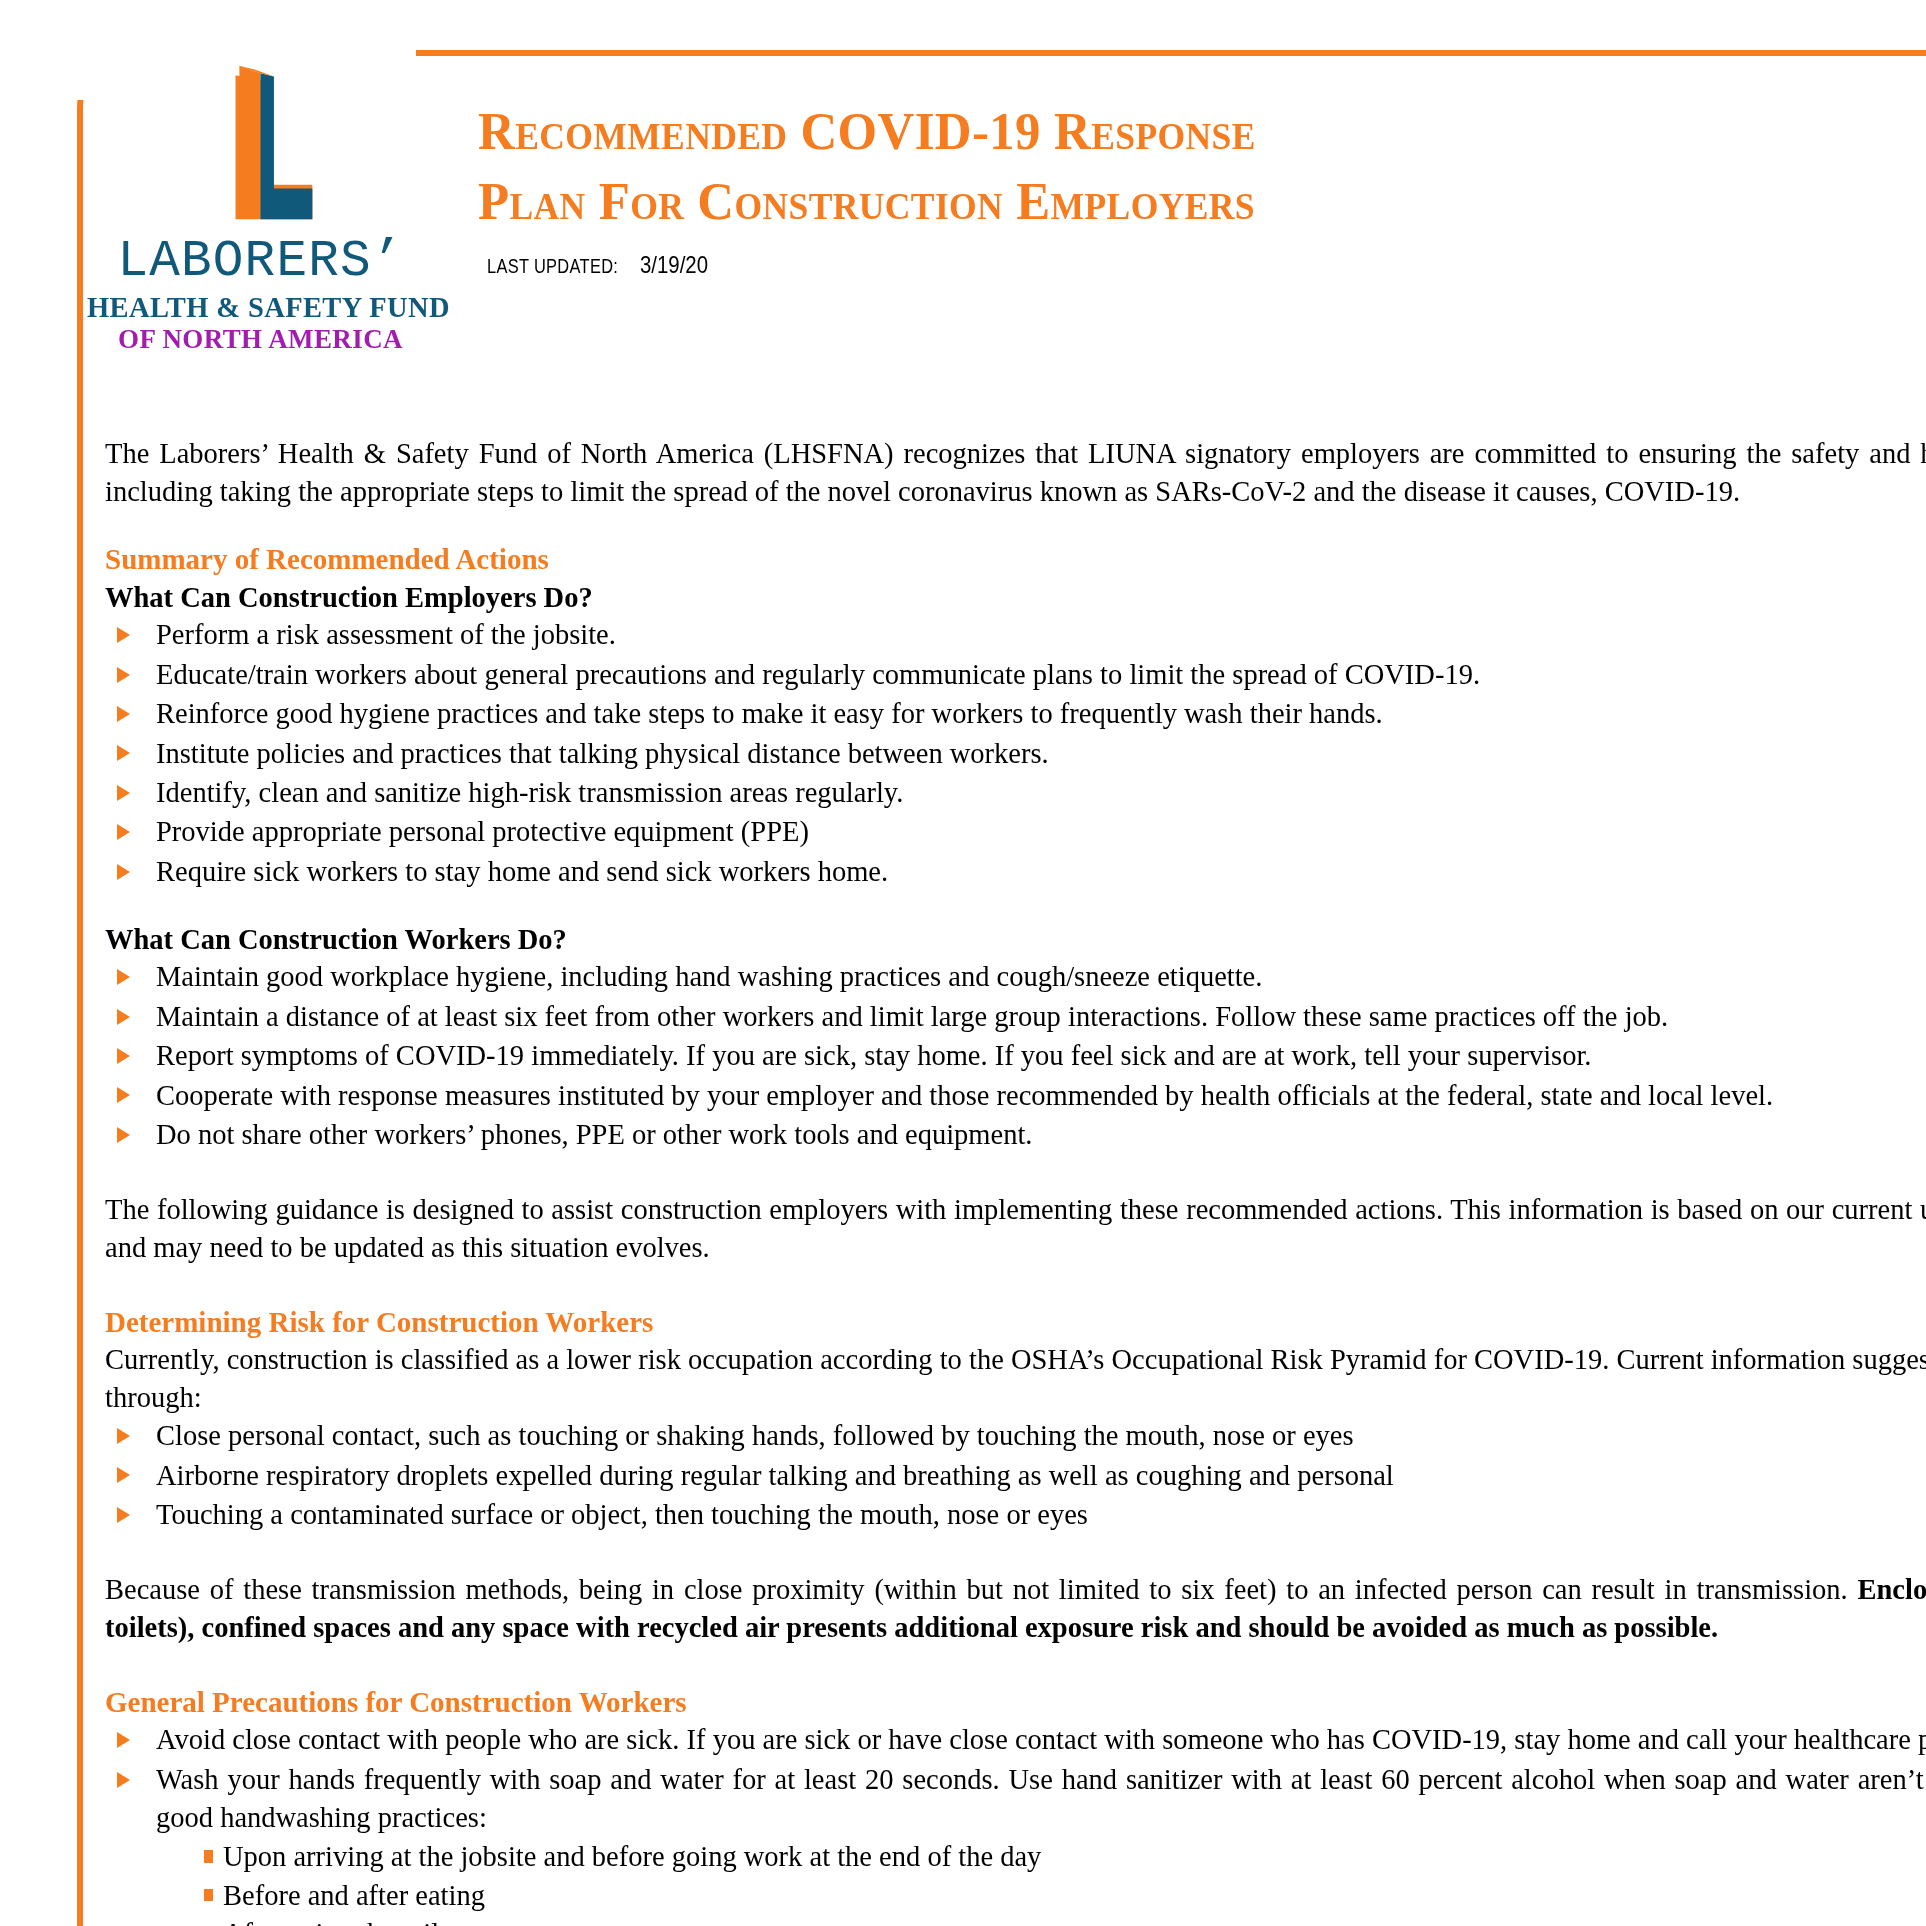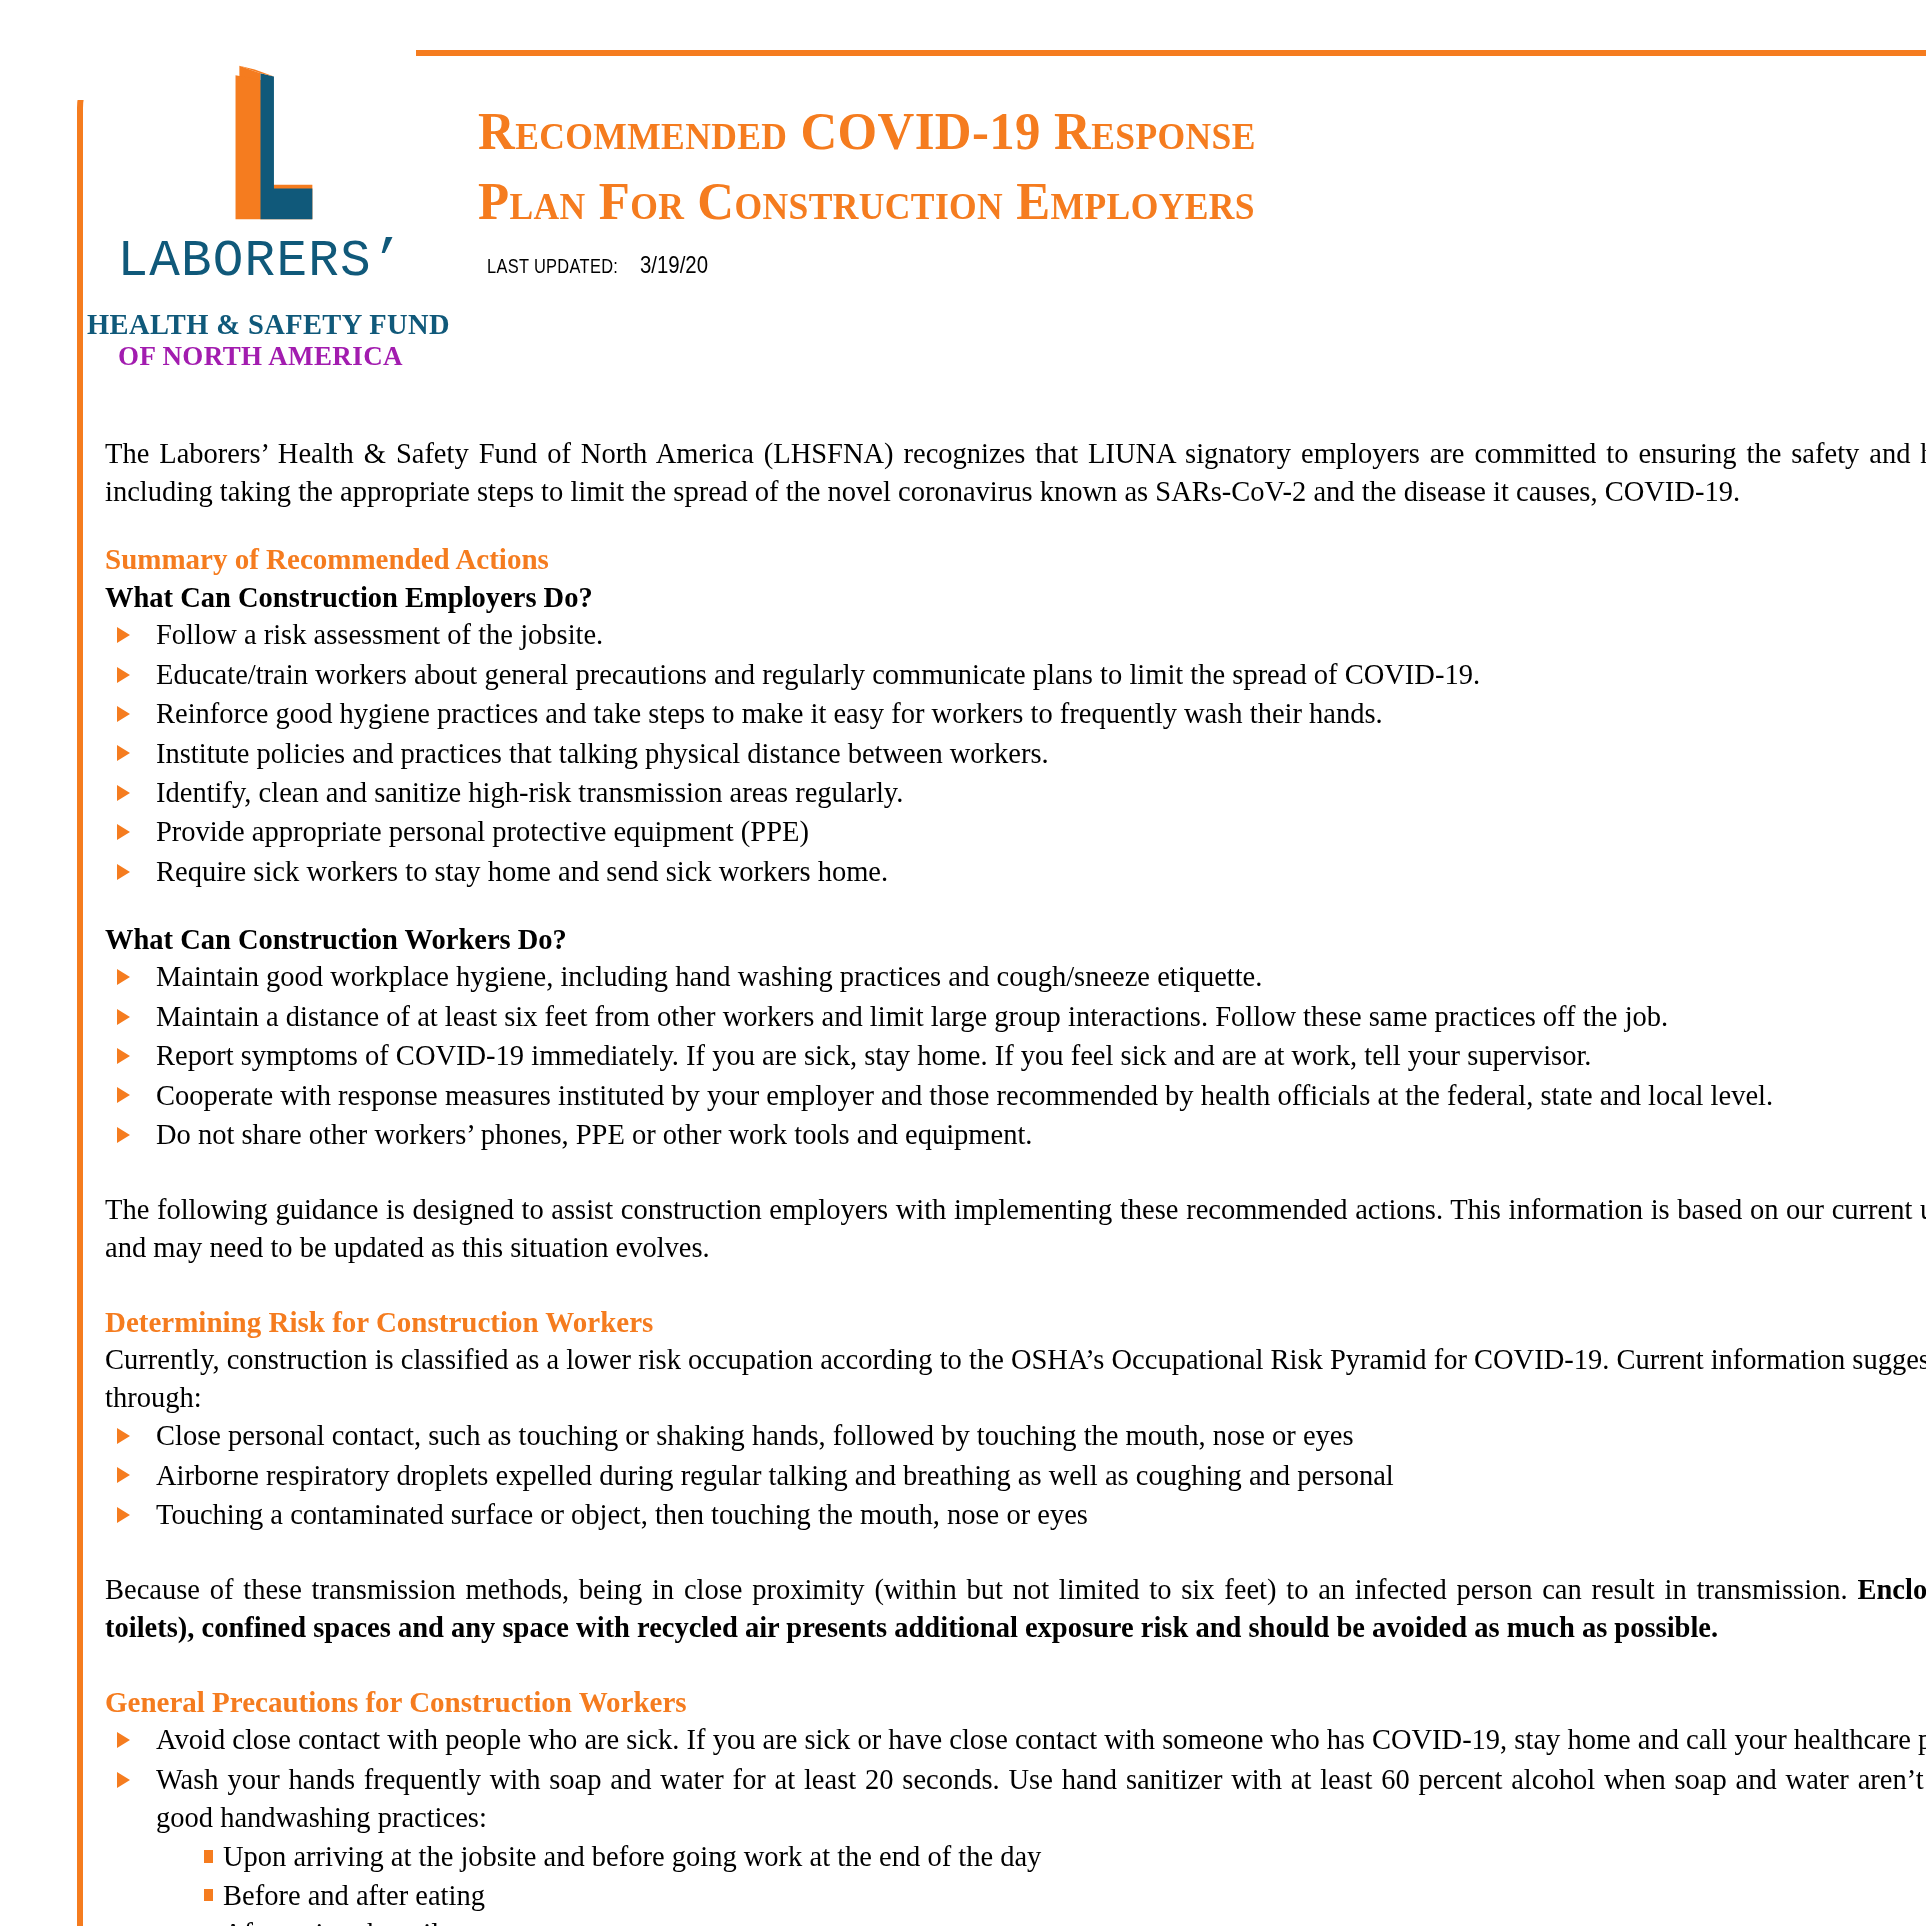--- a/index.html
+++ b/index.html
@@ -67,21 +67,21 @@
     letter-spacing: 1.2px;
     line-height: 1;
     white-space: nowrap;
   }
   .logo-sub1 {
     font-family: "Liberation Serif", "DejaVu Serif", serif;
     color: #10597A;
     font-size: 28.5px;
     font-weight: bold;
     letter-spacing: 0.4px;
-    margin-top: 24px;
+    margin-top: 7px;
     line-height: 1;
     white-space: nowrap;
   }
   .logo-sub2 {
     font-family: "Liberation Serif", "DejaVu Serif", serif;
     color: #a21caf;
     font-size: 27px;
     font-weight: bold;
     letter-spacing: 0.4px;
     margin-top: 3.9px;
@@ -243,21 +243,21 @@
 
   <div id="content">
 
     <p class="para">The Laborers’ Health &amp; Safety Fund of North America (LHSFNA) recognizes that LIUNA signatory employers are committed to ensuring the safety and health of their workforce, including taking the appropriate steps to limit the spread of the novel coronavirus known as SARs-CoV-2 and the disease it causes, COVID-19.</p>
 
     <div class="gap-md"></div>
 
     <h2 class="sec-head">Summary of Recommended Actions</h2>
     <h3 class="sub-head">What Can Construction Employers Do?</h3>
     <ul class="arrow-list">
-      <li><span class="tri"></span><span>Follow a risk assessment of the jobsite.</span></li>
+      <li><span class="tri"></span><span>Perform a risk assessment of the jobsite.</span></li>
       <li><span class="tri"></span><span>Educate/train workers about general precautions and regularly communicate plans to limit the spread of COVID-19.</span></li>
       <li><span class="tri"></span><span>Reinforce good hygiene practices and take steps to make it easy for workers to frequently wash their hands.</span></li>
       <li><span class="tri"></span><span>Institute policies and practices that talking physical distance between workers.</span></li>
       <li><span class="tri"></span><span>Identify, clean and sanitize high-risk transmission areas regularly.</span></li>
       <li><span class="tri"></span><span>Provide appropriate personal protective equipment (PPE)</span></li>
       <li><span class="tri"></span><span>Require sick workers to stay home and send sick workers home.</span></li>
     </ul>
 
     <div class="gap-md"></div>
 

